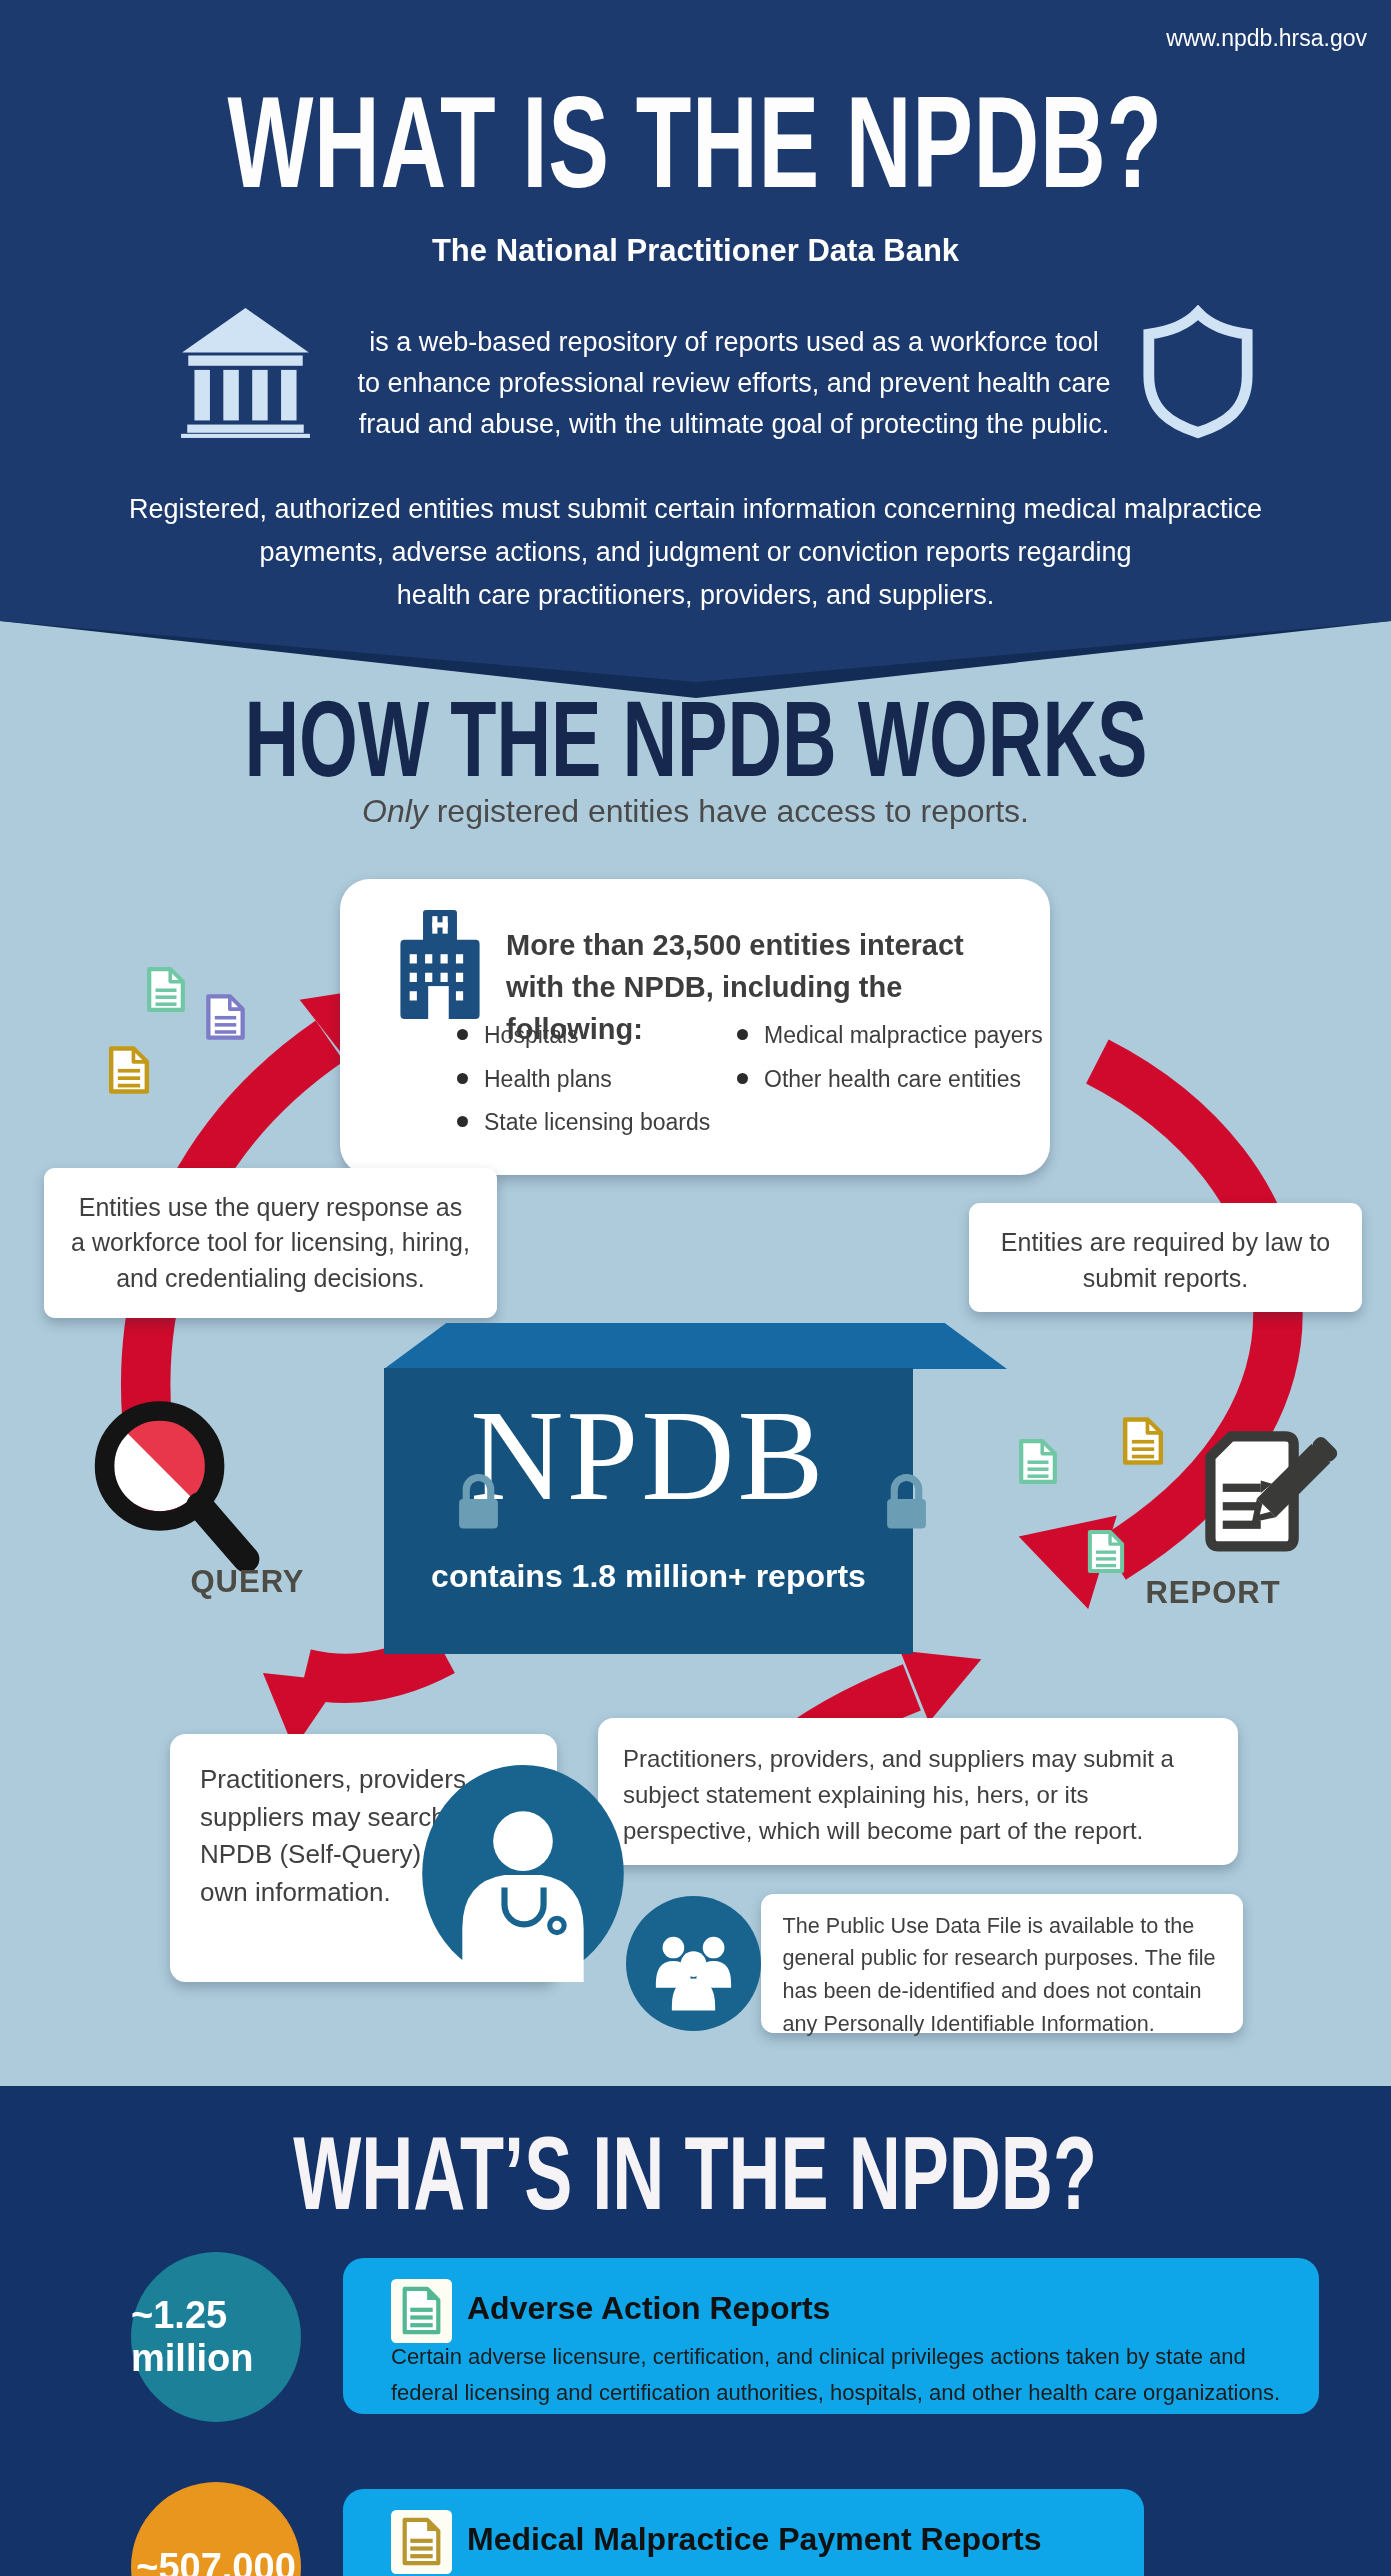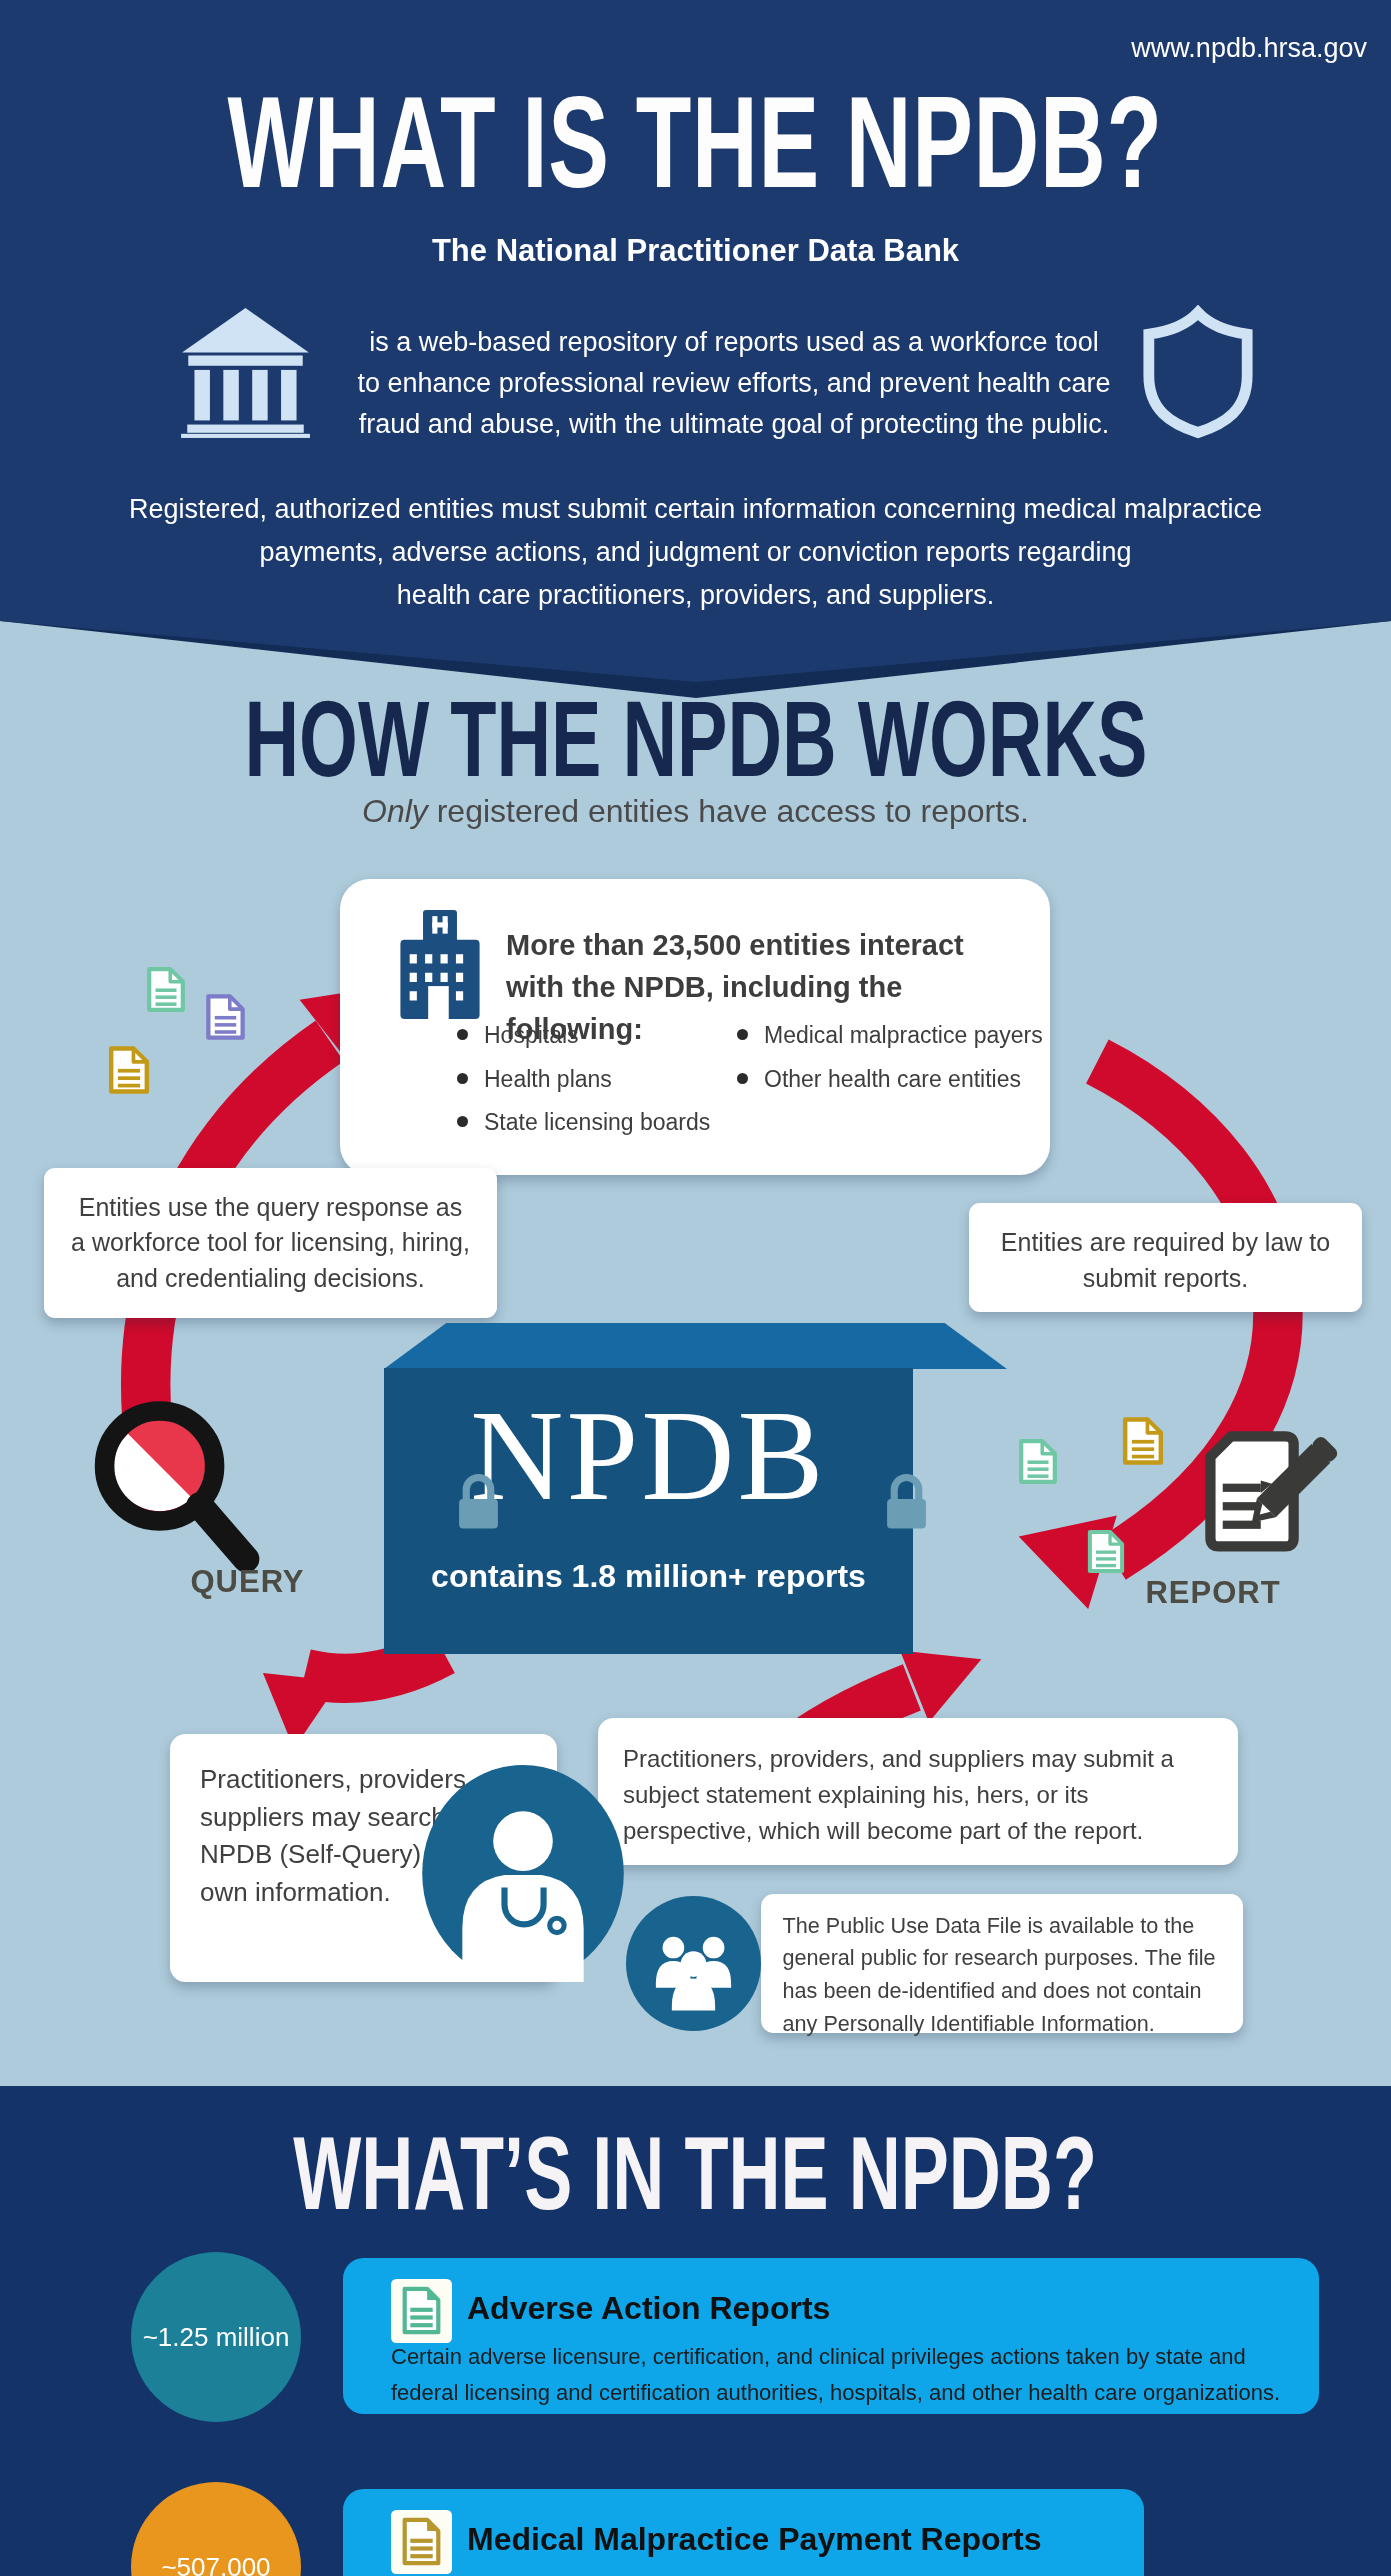--- a/index.html
+++ b/index.html
@@ -8,21 +8,21 @@
   .abs{position:absolute;}
   .cond{display:inline-block;transform:scaleX(.70);transform-origin:center;white-space:nowrap;}
   
   #header{position:absolute;top:0;left:0;width:1391px;height:621px;background:#1c3a6e;}
   #header-v-dark{position:absolute;top:621px;left:0;width:0;height:0;
     border-left:696px solid transparent;border-right:696px solid transparent;
     border-top:77px solid #122c55;}
   #header-v{position:absolute;top:621px;left:0;width:0;height:0;
     border-left:696px solid transparent;border-right:696px solid transparent;
     border-top:61px solid #1c3a6e;}
-  #site-url{position:absolute;top:33px;right:24px;font-size:27px;color:#fff;}
+  #site-url{position:absolute;top:25px;right:24px;font-size:23px;color:#fff;}
   #main-title{position:absolute;top:77px;left:0;width:1391px;text-align:center;
     color:#fdfdfd;font-size:130px;font-weight:700;letter-spacing:1px;line-height:1;}
   #main-subtitle{position:absolute;top:233px;left:0;width:1391px;text-align:center;
     color:#fff;font-size:31px;font-weight:700;}
   #intro-text{position:absolute;top:322px;left:327px;width:814px;text-align:center;
     color:#fff;font-size:27px;line-height:1.52;white-space:pre-line;}
   #mandate-text{position:absolute;top:488px;left:103px;width:1185px;text-align:center;
     color:#fff;font-size:27px;line-height:1.6;white-space:pre-line;}
   
   #how-title{position:absolute;top:685px;left:0;width:1391px;text-align:center;
@@ -65,21 +65,21 @@
     font-size:31px;font-weight:600;color:#4c4c45;letter-spacing:1px;z-index:3;}
   #report-label{position:absolute;left:1128px;top:1575px;width:170px;text-align:center;
     font-size:31px;font-weight:600;color:#4c4c45;letter-spacing:1px;z-index:3;}
   .flow-icon{position:absolute;z-index:3;}
   .docicon{position:absolute;z-index:1;}
   
   #whats-section{position:absolute;top:2086px;left:0;width:1391px;height:1268px;background:#143369;}
   #whats-title{position:absolute;top:36px;left:0;width:1391px;text-align:center;color:#f6f3f6;
     font-size:103px;font-weight:700;line-height:1;}
   .count-circle{position:absolute;left:131px;width:170px;height:170px;border-radius:50%;
-    display:flex;align-items:center;justify-content:center;color:#fff;font-size:26px;font-weight:400;}
+    display:flex;align-items:center;justify-content:center;color:#fff;font-size:38px;font-weight:700;}
   .report-card{position:absolute;left:343px;background:#0ea5e9;border-radius:20.6px;color:#1d1d1d;}
   .report-card .hd{position:absolute;left:124px;font-size:32px;font-weight:700;color:#111;}
   .report-card .bd{position:absolute;left:48px;font-size:22px;line-height:1.65;color:#1d1d1d;}
   .card-doc{position:absolute;left:48px;width:61px;height:64px;background:#fdfdf4;border-radius:5.2px;
     display:flex;align-items:center;justify-content:center;}
 </style>
 </head>
 <body>
 
 <div id="canvas">

